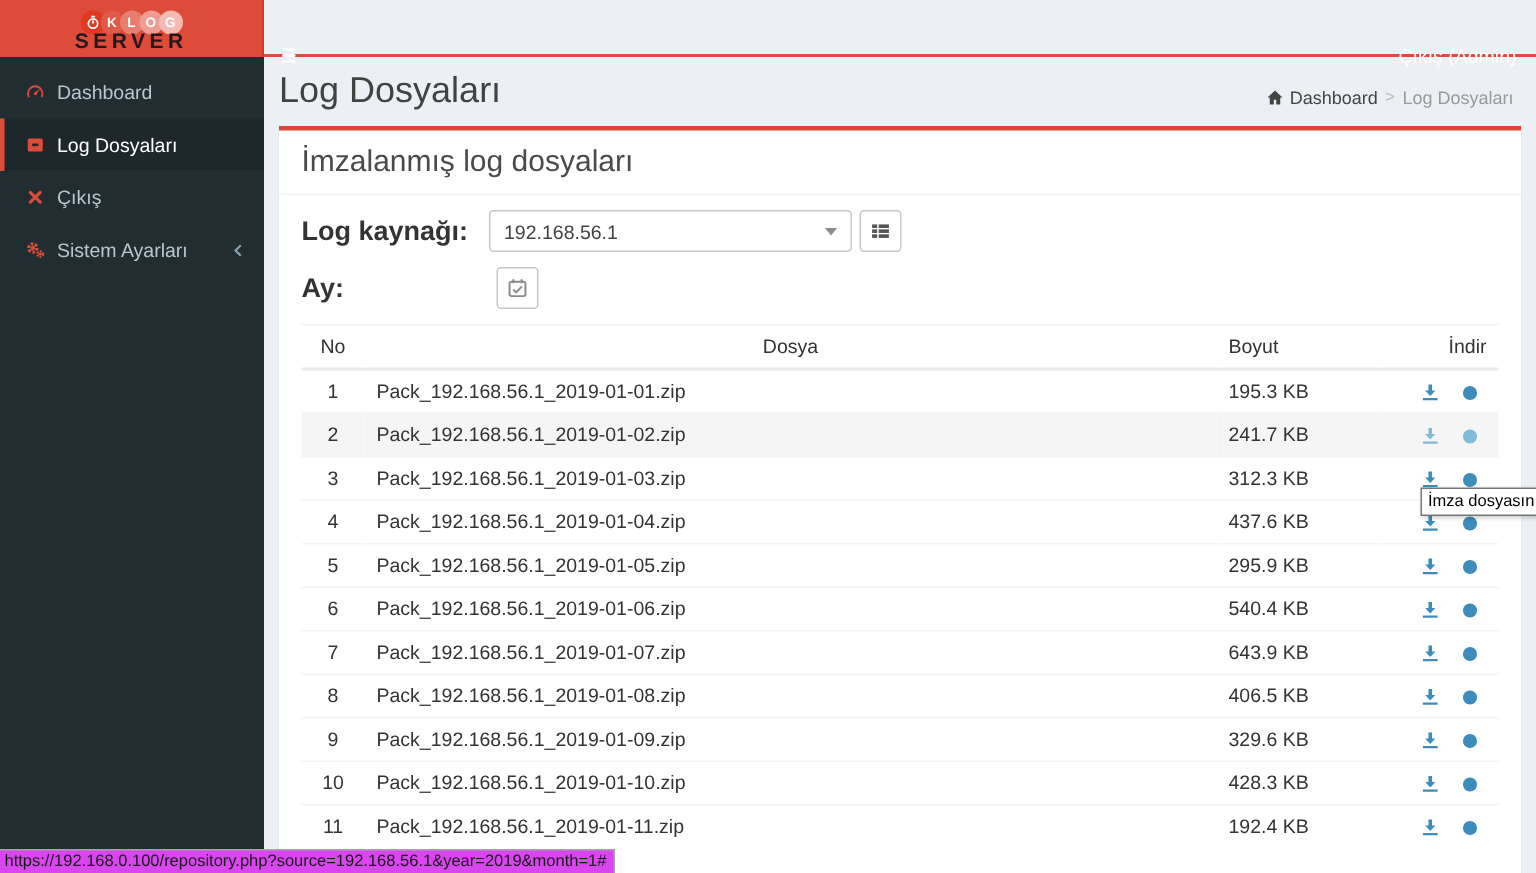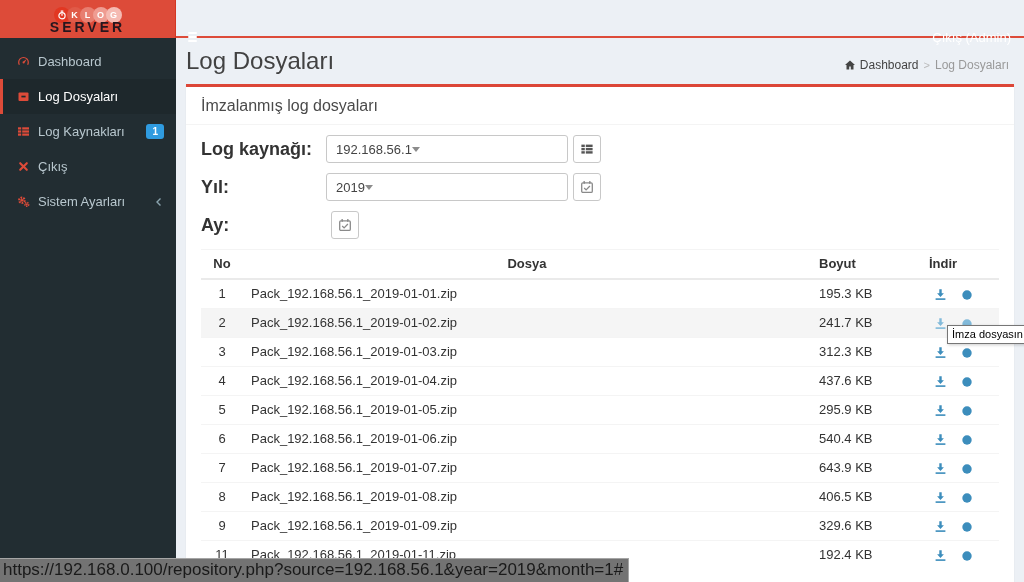--- a/index.html
+++ b/index.html
@@ -54,62 +54,62 @@
   .breadcrumb { position:absolute; right:15px; top:20px; display:flex; align-items:center; gap:5px; font-size:12px; }
   .breadcrumb .bc-home { display:flex; align-items:center; gap:4px; color:#444; cursor:pointer; }
   .breadcrumb .sep { color:#b9b9b9; font-size:11px; }
   .breadcrumb .current { color:#999; }
 
   .box {
     margin:0 10px; background:#fff; border-top:3px solid #dc4637;
     box-shadow:0 1px 1px rgba(0,0,0,0.1); height:560px;
   }
   .box-header { padding:10px 15px 9px; border-bottom:1px solid #f4f4f4; }
-  .box-title { font-size:16px; font-weight:400; color:#4a4a4a; }
+  .box-title { font-size:20px; font-weight:400; color:#4a4a4a; }
   .box-body { padding:10px 15px 0; }
 
   
   .filter-row { display:flex; align-items:center; margin-bottom:10px; height:28px; }
   .filter-label { width:125px; font-weight:bold; font-size:18px; color:#333; }
   .select2 {
     width:242px; height:28px; background:#fff; border:1px solid #c8c8c8; border-radius:3px;
-    display:flex; align-items:center; padding:0 9px; cursor:pointer;
+    display:flex; align-items:center; justify-content:space-between; padding:0 9px; cursor:pointer;
   }
   .select2 .sel-text { font-size:13px; color:#444; }
   .caret { width:0; height:0; border-left:4px solid transparent; border-right:4px solid transparent; border-top:5px solid #8c8c8c; }
   .addon {
     width:28px; height:28px; border:1px solid #c8c8c8; border-radius:3px; background:#fff; margin-left:5px;
     display:flex; align-items:center; justify-content:center; cursor:pointer; color:#5a5a5a;
   }
 
   
   table.files { width:100%; border-collapse:collapse; margin-top:6px; font-size:13px; color:#333; }
   .files th, .files td { padding:6px 8px; border-top:1px solid #f4f4f4; line-height:16px; }
-  .files thead th { border-top:1px solid #f4f4f4; border-bottom:2px solid #eaeaea; font-weight:bold; }
+  .files thead th { border-top:1px solid #f4f4f4; border-bottom:2px solid #eaeaea; font-weight:normal; }
   .col-no { width:42px; text-align:center; }
   .col-file { text-align:left; padding-left:10px; }
   th.col-file { text-align:center; }
   .col-size { width:110px; text-align:left; }
-  .col-dl { width:78px; text-align:left; }
+  .col-dl { width:78px; text-align:right; }
   tr.hovered td { background:#f5f5f5; }
   .icon-link { color:#3c8dbc; display:inline-block; margin:0 5px; cursor:pointer; line-height:0; vertical-align:middle; }
   tr.hovered .icon-link { color:#82bada; }
 
   
   .tooltip {
     position:absolute; left:947px; top:325px; z-index:40;
     background:#fff; border:1px solid #767676; box-shadow:1px 1px 3px rgba(0,0,0,0.2);
     font-size:11px; color:#000; padding:2px 4px 3px; white-space:nowrap;
   }
 
   
   .statusbar {
     position:absolute; left:0; bottom:0; z-index:50;
-    background:#737373; border:1px solid #a5a5a5; border-left:none; border-bottom:none;
-    font-size:17px; color:#1a1a1a; padding:1px 5px 2px 3px; white-space:nowrap;
+    background:#d946ef; border:1px solid #a5a5a5; border-left:none; border-bottom:none;
+    font-size:11px; color:#1a1a1a; padding:1px 5px 2px 3px; white-space:nowrap;
   }
 
   svg { display:block; }
 </style>
 </head>
 <body>
 
 <div class="main-header">
   <div class="logo-box">
     <div class="logo-circles">
@@ -148,35 +148,20 @@
 
     </div>
     <div class="side-item active">
       <span class="s-icon">
         <svg width="13" height="13" viewBox="0 0 13 13" fill="currentColor">
           <rect x="1.5" y="2.4" width="10" height="8.6" rx="1"></rect>
           <rect x="4.4" y="5.7" width="4.2" height="1.7" fill="#1e282c"></rect>
         </svg>
       </span>
       <span>Log Dosyaları</span>
-
-    </div>
-    <div class="side-item">
-      <span class="s-icon">
-        <svg width="13" height="13" viewBox="0 0 13 13" fill="currentColor">
-          <rect x="1" y="2.3" width="3.2" height="2.2"></rect>
-          <rect x="5.2" y="2.3" width="6.8" height="2.2"></rect>
-          <rect x="1" y="5.4" width="3.2" height="2.2"></rect>
-          <rect x="5.2" y="5.4" width="6.8" height="2.2"></rect>
-          <rect x="1" y="8.5" width="3.2" height="2.2"></rect>
-          <rect x="5.2" y="8.5" width="6.8" height="2.2"></rect>
-        </svg>
-      </span>
-      <span>Log Kaynakları</span>
-      <span class="side-badge">1</span>
 
     </div>
     <div class="side-item">
       <span class="s-icon">
         <svg width="11" height="11" viewBox="0 0 11 11">
           <path d="M2.2 2.2l6.6 6.6M8.8 2.2 2.2 8.8" stroke="currentColor" stroke-width="2.1" stroke-linecap="round"></path>
         </svg>
       </span>
       <span>Çıkış</span>
 
@@ -236,37 +221,20 @@
                 <rect x="5.8" y="2.6" width="6.8" height="2.4"></rect>
                 <rect x="1.4" y="5.9" width="3.4" height="2.4"></rect>
                 <rect x="5.8" y="5.9" width="6.8" height="2.4"></rect>
                 <rect x="1.4" y="9.2" width="3.4" height="2.4"></rect>
                 <rect x="5.8" y="9.2" width="6.8" height="2.4"></rect>
               </svg>
             </span>
           </div>
         </div>
         <div class="filter-row">
-          <span class="filter-label">Yıl:</span>
-          <div class="select2">
-            <span class="sel-text">2019</span>
-            <span class="caret"></span>
-          </div>
-          <div class="addon">
-            <span>
-              <svg width="14" height="14" viewBox="0 0 14 14">
-                <rect x="1.7" y="2.8" width="10.6" height="9.6" rx="1.2" fill="none" stroke="#8a8a8a" stroke-width="1.3"></rect>
-                <rect x="3.5" y="1.1" width="1.5" height="2.7" rx="0.4" fill="#8a8a8a"></rect>
-                <rect x="9" y="1.1" width="1.5" height="2.7" rx="0.4" fill="#8a8a8a"></rect>
-                <path d="M4.2 8l1.9 1.9 3.8-3.9" fill="none" stroke="#8a8a8a" stroke-width="1.3"></path>
-              </svg>
-            </span>
-          </div>
-        </div>
-        <div class="filter-row">
           <span class="filter-label">Ay:</span>
           <div class="addon">
             <span>
               <svg width="14" height="14" viewBox="0 0 14 14">
                 <rect x="1.7" y="2.8" width="10.6" height="9.6" rx="1.2" fill="none" stroke="#8a8a8a" stroke-width="1.3"></rect>
                 <rect x="3.5" y="1.1" width="1.5" height="2.7" rx="0.4" fill="#8a8a8a"></rect>
                 <rect x="9" y="1.1" width="1.5" height="2.7" rx="0.4" fill="#8a8a8a"></rect>
                 <path d="M4.2 8l1.9 1.9 3.8-3.9" fill="none" stroke="#8a8a8a" stroke-width="1.3"></path>
               </svg>
             </span>
@@ -439,20 +407,38 @@
                   </svg>
                 </a>
                 <a class="icon-link">
                   <svg width="12" height="12" viewBox="0 0 12 12" fill="currentColor">
                     <circle cx="6" cy="6" r="4.7"></circle>
                   </svg>
                 </a>
               </td>
             </tr>
             <tr>
+              <td class="col-no">10</td>
+              <td class="col-file">Pack_192.168.56.1_2019-01-10.zip</td>
+              <td class="col-size">428.3 KB</td>
+              <td class="col-dl">
+                <a class="icon-link">
+                  <svg width="13" height="13" viewBox="0 0 13 13" fill="currentColor">
+                    <path d="M5.3 1.3h2.4v4h2.2L6.5 9 3.1 5.3h2.2z"></path>
+                    <path d="M1.6 10.3h9.8v1.6H1.6z"></path>
+                  </svg>
+                </a>
+                <a class="icon-link">
+                  <svg width="12" height="12" viewBox="0 0 12 12" fill="currentColor">
+                    <circle cx="6" cy="6" r="4.7"></circle>
+                  </svg>
+                </a>
+              </td>
+            </tr>
+            <tr>
               <td class="col-no">11</td>
               <td class="col-file">Pack_192.168.56.1_2019-01-11.zip</td>
               <td class="col-size">192.4 KB</td>
               <td class="col-dl">
                 <a class="icon-link">
                   <svg width="13" height="13" viewBox="0 0 13 13" fill="currentColor">
                     <path d="M5.3 1.3h2.4v4h2.2L6.5 9 3.1 5.3h2.2z"></path>
                     <path d="M1.6 10.3h9.8v1.6H1.6z"></path>
                   </svg>
                 </a>

